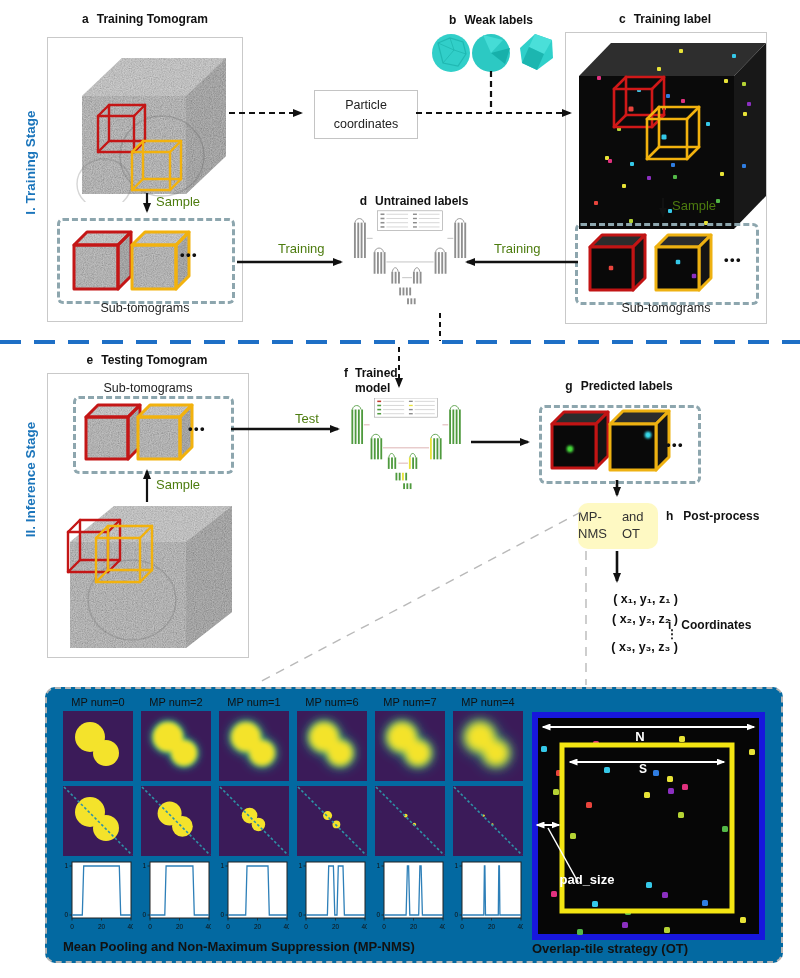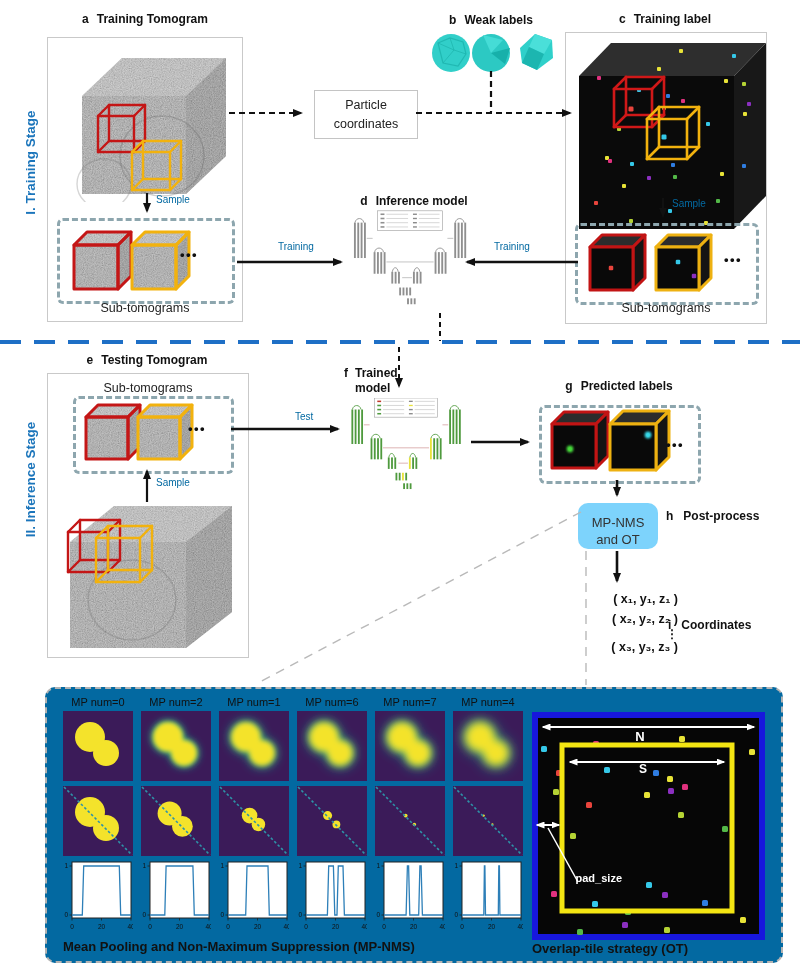--- a/index.html
+++ b/index.html
@@ -4,29 +4,29 @@
 <style>
   html,body{margin:0;padding:0;background:#fff;}
   .page{position:relative;width:800px;height:978px;background:#ffffff;
         font-family:"Liberation Sans",sans-serif;overflow:hidden;}
   .abs{position:absolute;}
   .panel{position:absolute;border:1px solid #c9c9c9;background:#ffffff;}
   .dashedbox{position:absolute;border:3px dashed #8da6ae;border-radius:6px;background:transparent;}
   .figtitle{position:absolute;display:flex;justify-content:center;gap:8px;
             font-size:12px;font-weight:bold;color:#111;}
   .figtitle .key{font-weight:bold;}
-  .plainlbl{position:absolute;font-size:10px;color:#0369a1;}
+  .plainlbl{position:absolute;font-size:13px;color:#4d7c0f;}
   .sublbl{position:absolute;font-size:12.5px;color:#222;text-align:center;}
   .dots3{position:absolute;font-size:13px;font-weight:bold;letter-spacing:1.5px;color:#111;}
   .vlabel{position:absolute;font-size:13.5px;font-weight:bold;color:#1b75bb;
           transform:rotate(-90deg);transform-origin:center;white-space:nowrap;text-align:center;}
   .pbox{position:absolute;border:1px solid #c4c4c4;background:#fff;display:flex;flex-direction:column;
         align-items:center;justify-content:center;font-size:12.5px;color:#222;line-height:1.45;}
-  .mpnmsbox{position:absolute;background:#7dd3fc;border-radius:10px;display:flex;flex-direction:column;
-        align-items:center;justify-content:flex-end;font-size:13px;color:#333;line-height:1.3;}
+  .mpnmsbox{position:absolute;background:#fef9c3;border-radius:10px;display:flex;flex-direction:row;
+        align-items:center;justify-content:center;font-size:13px;color:#333;line-height:1.3;}
   .coordrow{position:absolute;width:120px;text-align:right;font-size:12.5px;font-weight:bold;color:#111;}
   .bottompanel{position:absolute;left:45px;top:687px;width:738px;height:276px;
         border:2px dashed #b3b3b3;border-radius:10px;background:#0369a1;box-sizing:border-box;}
   .mpcol-label{position:absolute;width:70px;text-align:center;font-size:11px;color:#111;}
   .caption{position:absolute;font-size:13px;font-weight:bold;color:#111;}
   .otlbl{position:absolute;color:#ffffff;font-weight:bold;text-align:center;}
   svg{display:block;}
 </style>
 </head>
 <body>
@@ -267,21 +267,21 @@
   </div>
   <div class="plainlbl" style="left:672px;top:198px;">Sample</div>
 
   <div class="pbox" style="left:314px;top:90px;width:102px;height:47px;">
     <span>Particle</span>
     <span>coordinates</span>
   </div>
 
   <div class="figtitle" style="left:352px;top:194px;width:124px;">
     <span class="key">d</span>
-    <span>Inference model</span>
+    <span>Untrained labels</span>
   </div>
   <svg id="unet-d" class="abs" style="left:352px;top:210px;" width="118" height="98" viewBox="0 0 120 98">
       <g>
         <rect x="26" y="0" width="66" height="20" fill="#ffffff" stroke="#9a9a9a" stroke-width="0.6"></rect>
         <line x1="29" y1="3.5" x2="33" y2="3.5" stroke="#8f8f8f" stroke-width="1.6"></line>
         <line x1="35" y1="3.5" x2="57" y2="3.5" stroke="#cccccc" stroke-width="0.8"></line>
         <line x1="62" y1="3.5" x2="66" y2="3.5" stroke="#8a8a8a" stroke-width="1.4"></line>
         <line x1="68" y1="3.5" x2="89" y2="3.5" stroke="#cccccc" stroke-width="0.8"></line>
         <line x1="29" y1="7.8" x2="33" y2="7.8" stroke="#8f8f8f" stroke-width="1.6"></line>
         <line x1="35" y1="7.8" x2="57" y2="7.8" stroke="#cccccc" stroke-width="0.8"></line>
@@ -826,21 +826,21 @@
           <rect x="45" y="217" width="6" height="6" rx="1.6" fill="#53b848"></rect>
         </g>
       <rect x="30" y="33" width="170" height="166" fill="none" stroke="#f3e512" stroke-width="5"></rect>
       <line x1="11" y1="15" x2="222" y2="15" stroke="#ffffff" stroke-width="2" marker-start="url(#awL)" marker-end="url(#awR)"></line>
       <line x1="38" y1="50" x2="192" y2="50" stroke="#ffffff" stroke-width="2" marker-start="url(#awL)" marker-end="url(#awR)"></line>
       <line x1="5" y1="113" x2="27" y2="113" stroke="#ffffff" stroke-width="2" marker-start="url(#awL)" marker-end="url(#awR)"></line>
       <line x1="16" y1="116" x2="46" y2="170" stroke="#ffffff" stroke-width="1.5"></line>
     </svg>
     <div class="otlbl" style="left:583px;top:40px;width:20px;font-size:13px;">N</div>
     <div class="otlbl" style="left:586px;top:73px;width:20px;font-size:12px;">S</div>
-    <div class="otlbl" style="left:505px;top:183px;width:70px;font-size:11px;text-align:right;">pad_size</div>
+    <div class="otlbl" style="left:505px;top:183px;width:70px;font-size:13px;text-align:center;">pad_size</div>
     <div class="caption" style="left:485px;top:252px;width:233px;">Overlap-tile strategy (OT)</div>
   </div>
 
   <svg class="abs" style="left:0;top:0;pointer-events:none;z-index:40;" width="800" height="978">
     <defs>
       <marker id="ah" markerWidth="10" markerHeight="9" refX="8" refY="4" orient="auto" markerUnits="userSpaceOnUse">
         <path d="M0,0 L10,4 L0,8 Z" fill="#111"></path>
       </marker>
     </defs>
 

